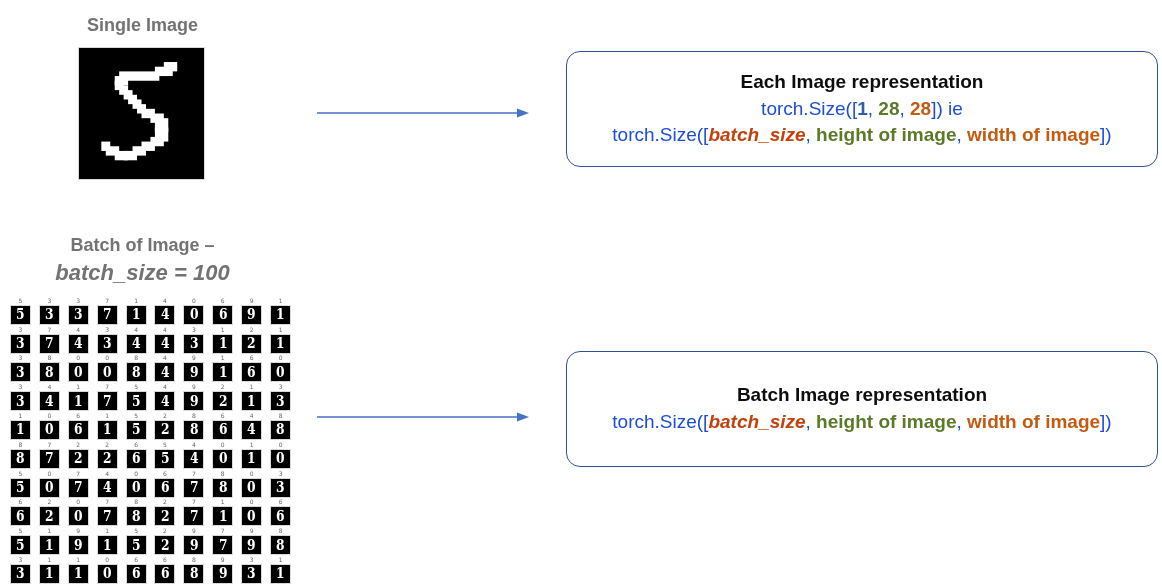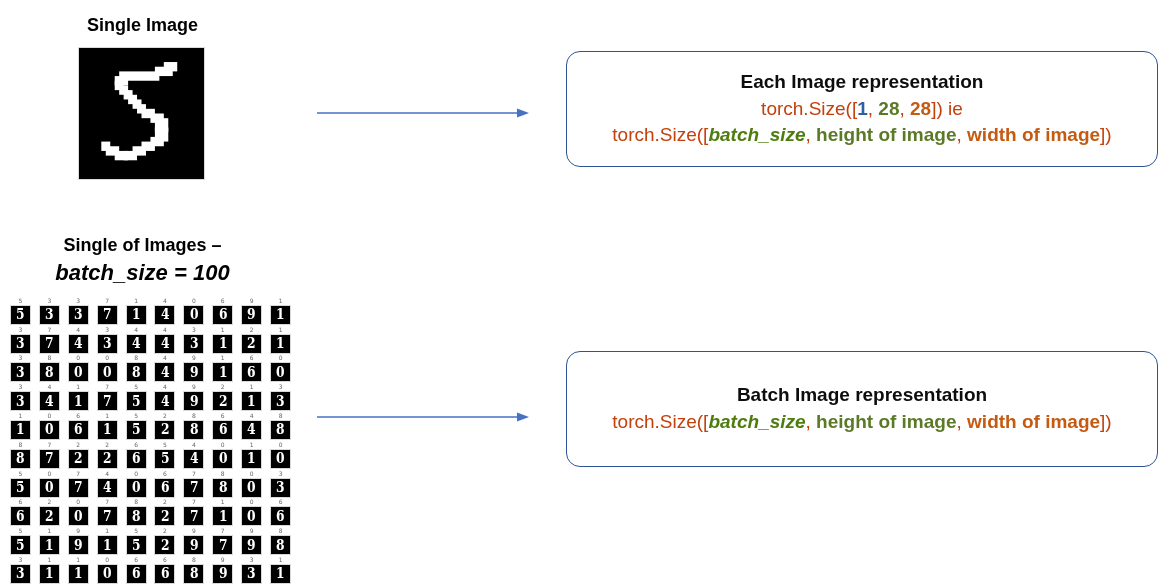--- a/index.html
+++ b/index.html
@@ -14,21 +14,21 @@
     overflow: hidden;
     font-family: "Liberation Sans", sans-serif;
     color: #000000;
   }
 
   
   .heading {
     position: absolute;
     text-align: center;
     font-weight: bold;
-    color: #000000;
+    color: #737373;
     line-height: 1.25;
   }
   #single-image-title {
     left: 0px;
     top: 14px;
     width: 285px;
     font-size: 18px;
   }
   #batch-images-title {
     left: 0px;
@@ -140,30 +140,30 @@
     font-size: 19px;
     color: #1a1a1a;
     white-space: nowrap;
     line-height: 1.32;
   }
   .callout-line.legend { font-size: 19px; }
 
   .tok-blue   { color: #2e5fa3; font-weight: bold; }
   .tok-green  { color: #5b7a28; font-weight: bold; }
   .tok-orange { color: #c55a11; font-weight: bold; }
-  .tok-blue-i { color: #4d7c0f; font-weight: bold; font-style: italic; }
-  .tok-plain  { color: #c2410c; }
+  .tok-blue-i { color: #c2410c; font-weight: bold; font-style: italic; }
+  .tok-plain  { color: #1d4ed8; }
 </style>
 </head>
 <body>
 
 <div class="heading" id="single-image-title">Single Image</div>
 
 <div class="heading" id="batch-images-title">
-  <span>Single of Images –</span>
+  <span>Batch of Image –</span>
   <span class="sub">batch_size = 100</span>
 </div>
 
 <div id="single-image-figure">
   <svg viewBox="0 0 28 28" preserveAspectRatio="none">
     <rect x="0" y="0" width="28" height="28" fill="#000000"></rect>
     <g fill="#ffffff">
       <rect x="9" y="5" width="9" height="2"></rect>
       <rect x="17" y="4" width="4" height="2"></rect>
       <rect x="19" y="3" width="3" height="2"></rect>

